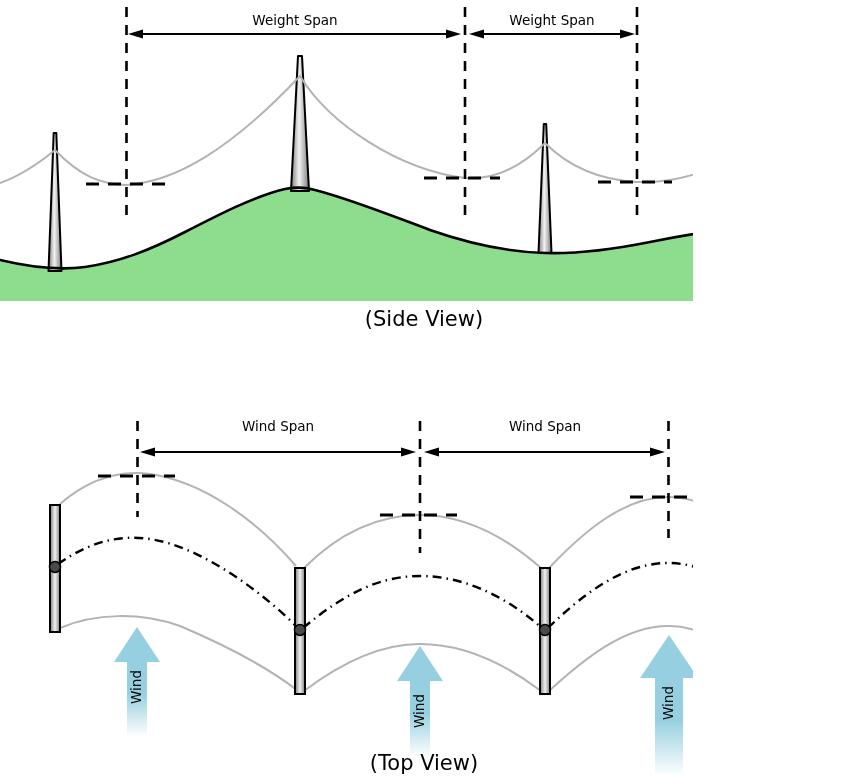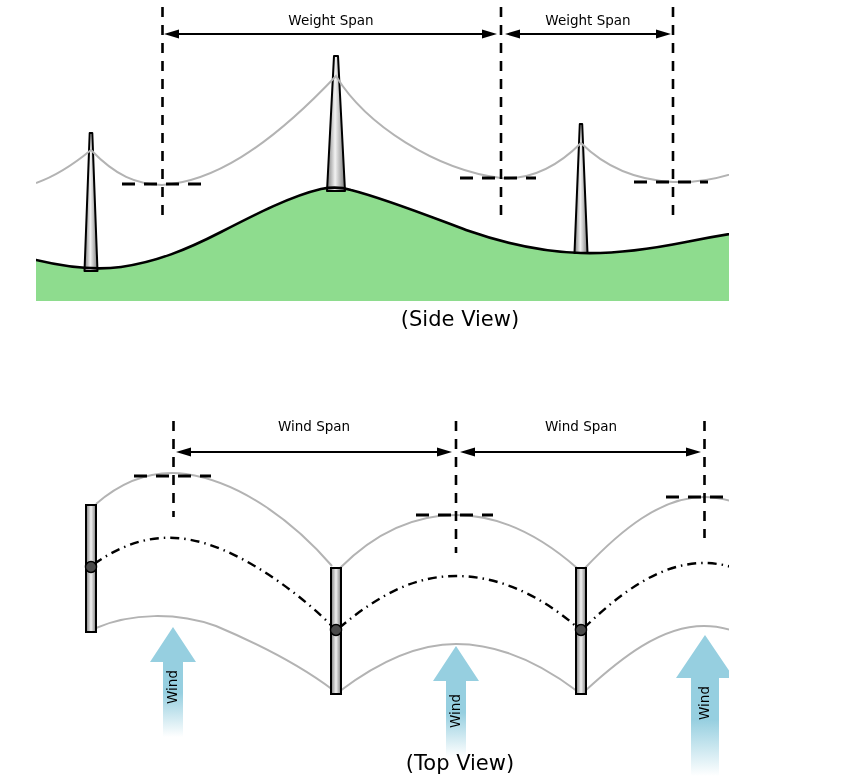--- a/index.html
+++ b/index.html
@@ -1,16 +1,16 @@
 <!DOCTYPE html>
 <html style="--terrain_green: #8edc8e; --wire_gray: #b3b3b3; --wind_arrow_blue: #96cfe0; --tower_gray_light: #f2f2f2; --tower_gray_dark: #7d7d7d; --line_black: #000000;"><head>
 <meta charset="utf-8">
 <style>
   html,body{margin:0;padding:0;background:#ffffff;}
-  .canvas{width:693px;height:776px;background:#fff;position:relative;overflow:hidden;margin-left:36px;}
+  .canvas{width:693px;height:776px;background:#fff;position:relative;overflow:hidden;}
   svg{display:block;}
   .wire{stroke:var(--wire_gray,#b3b3b3);stroke-width:2;fill:none;}
   .terrain-fill{fill:var(--terrain_green,#8edc8e);stroke:none;}
   .terrain-line{stroke:var(--line_black,#000);stroke-width:2.6;fill:none;stroke-linecap:round;}
   .tower{fill:url(#towerGrad);stroke:var(--line_black,#000);stroke-width:2;stroke-linejoin:round;}
   .bar{fill:url(#barGrad);stroke:var(--line_black,#000);stroke-width:2;}
   .dot{fill:#4a4a4a;stroke:var(--line_black,#000);stroke-width:1.5;}
   .dim{stroke:var(--line_black,#000);stroke-width:2.2;fill:none;}
   .dimhead{fill:var(--line_black,#000);stroke:none;}
   .dash-v{stroke:var(--line_black,#000);stroke-width:2.6;stroke-dasharray:10 8;fill:none;}

